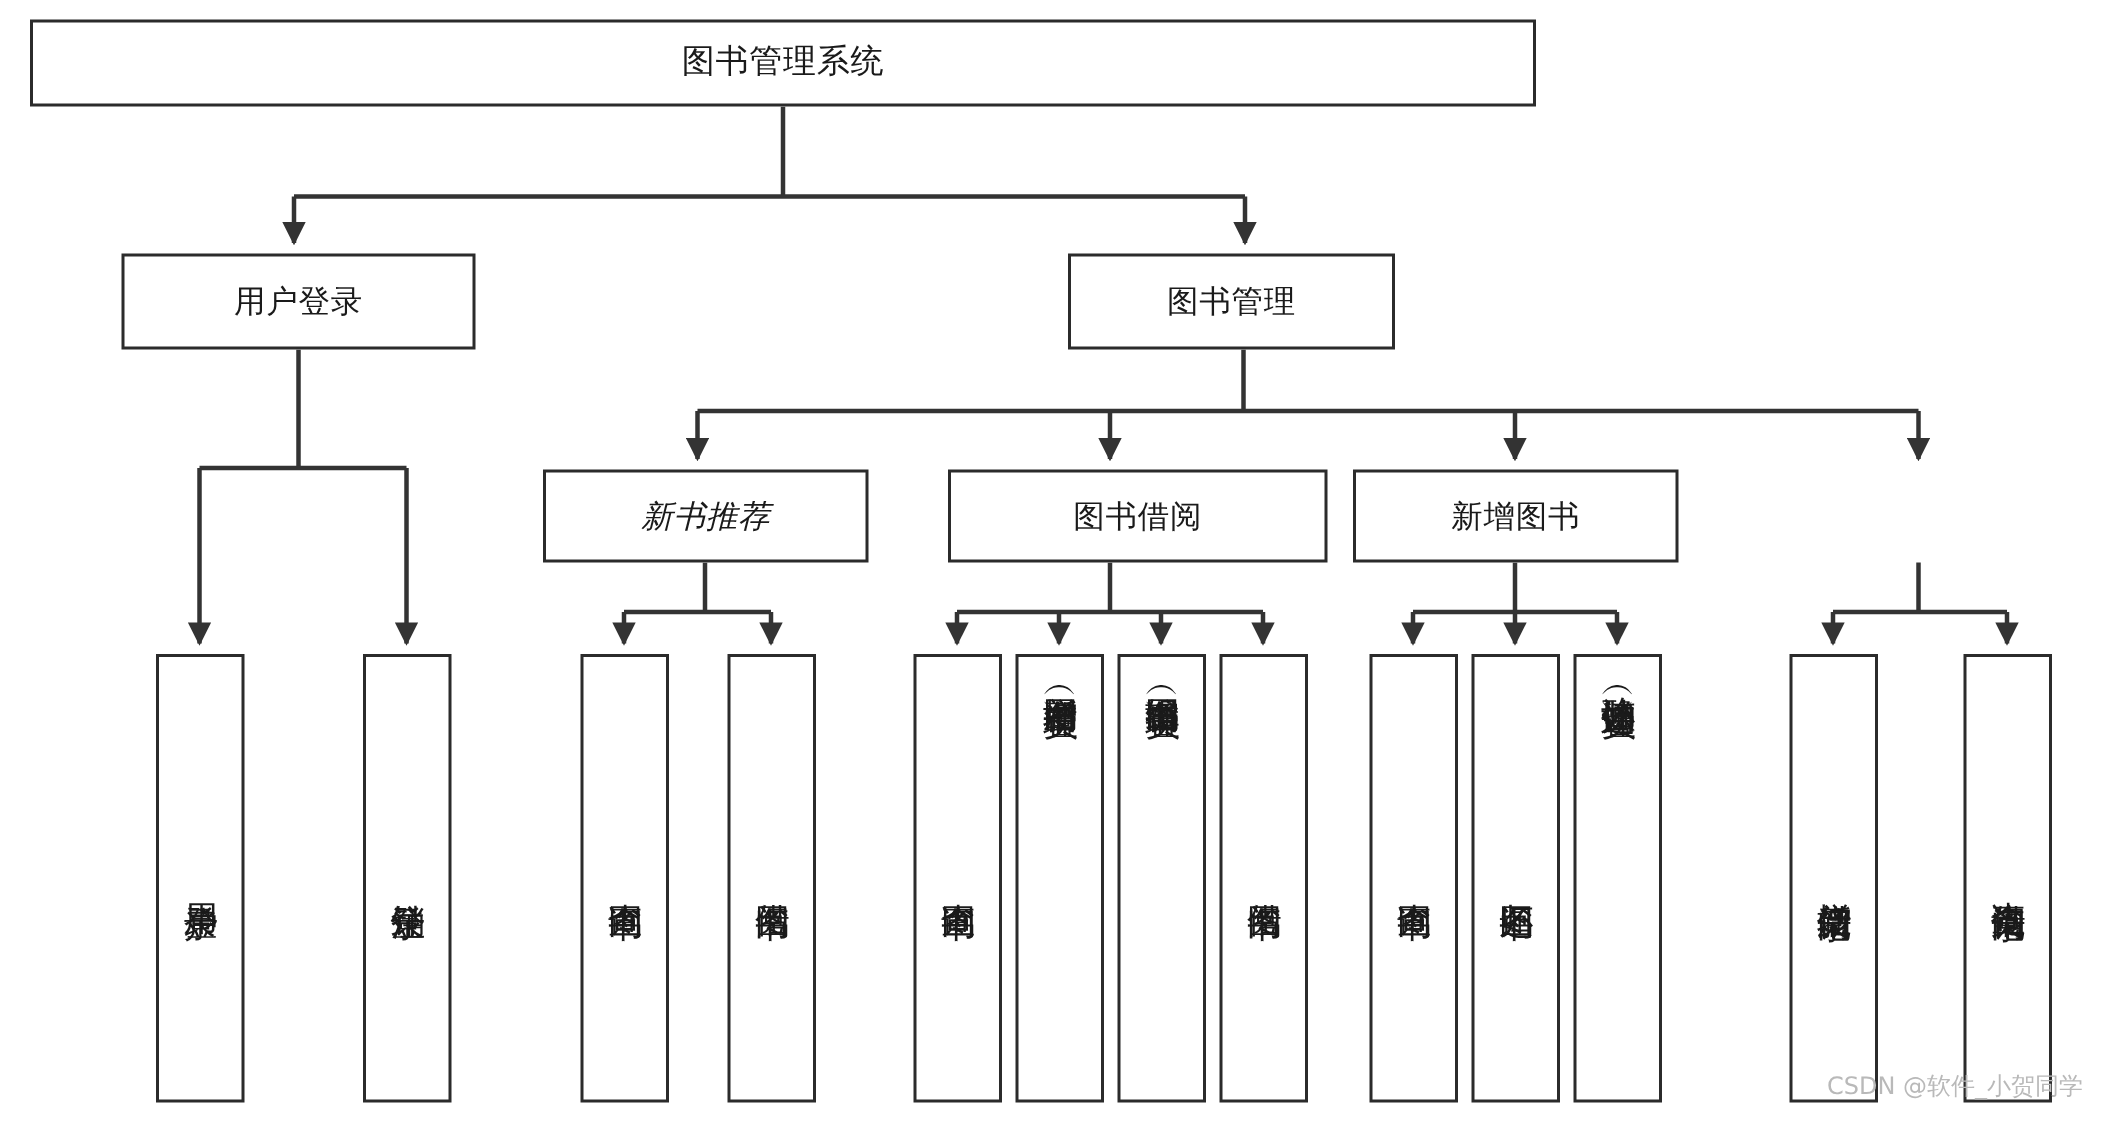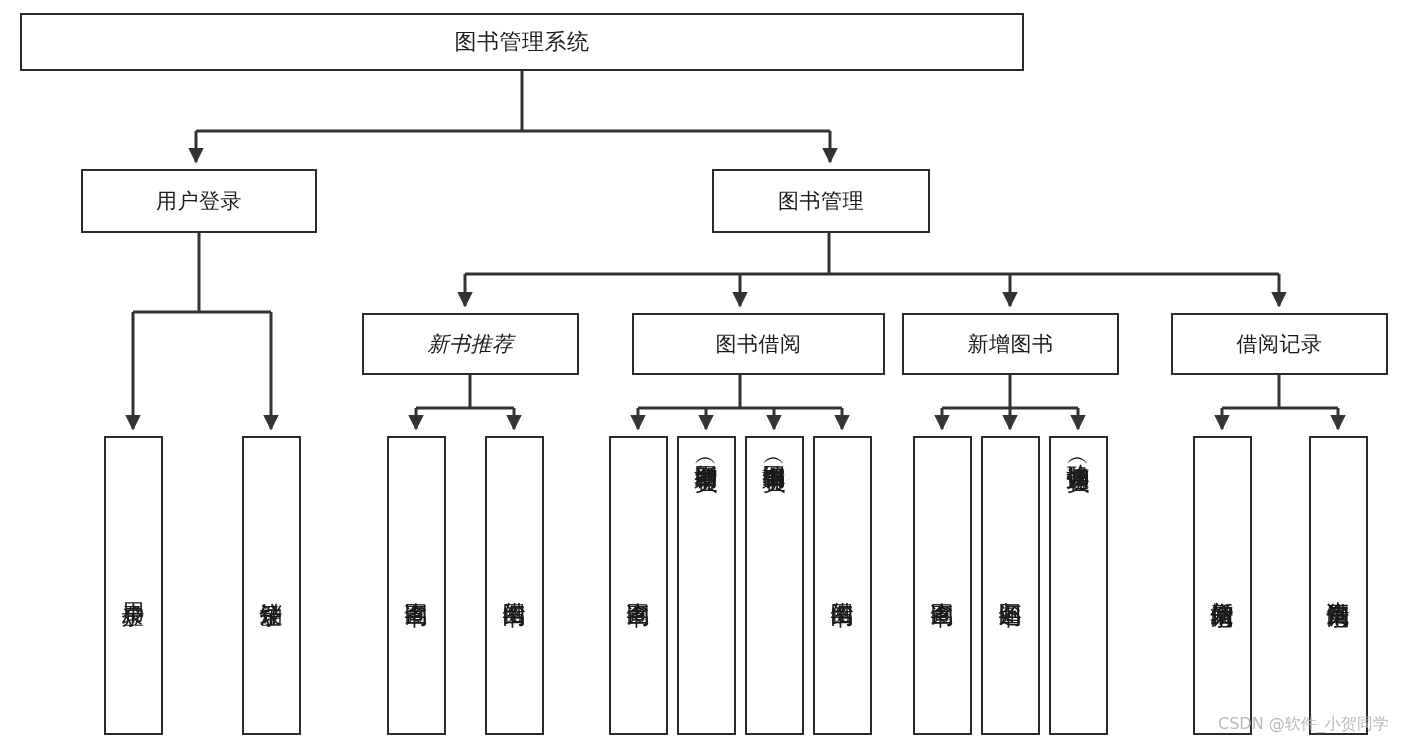--- a/index.html
+++ b/index.html
@@ -148,23 +148,20 @@
 
   <div class="node horiz" style="left:362px; top:313px; width:217px; height:62px;font-style:italic;">
     <span class="label">新书推荐</span>
   </div>
   <div class="node horiz" style="left:632px; top:313px; width:253px; height:62px;">
     <span class="label">图书借阅</span>
   </div>
   <div class="node horiz" style="left:902px; top:313px; width:217px; height:62px;">
     <span class="label">新增图书</span>
   </div>
-  <div class="node horiz" style="left:1171px; top:313px; width:217px; height:62px;">
-    <span class="label">借阅记录</span>
-  </div>
 
   <div class="node vert centered" style="left:104px; top:436px; width:59px; height:299px;">
     <span class="label">用户登录</span>
   </div>
   <div class="node vert centered" style="left:242px; top:436px; width:59px; height:299px;">
     <span class="label">注销登录</span>
   </div>
 
   <div class="node vert centered" style="left:387px; top:436px; width:59px; height:299px;">
     <span class="label">查询图书</span>

